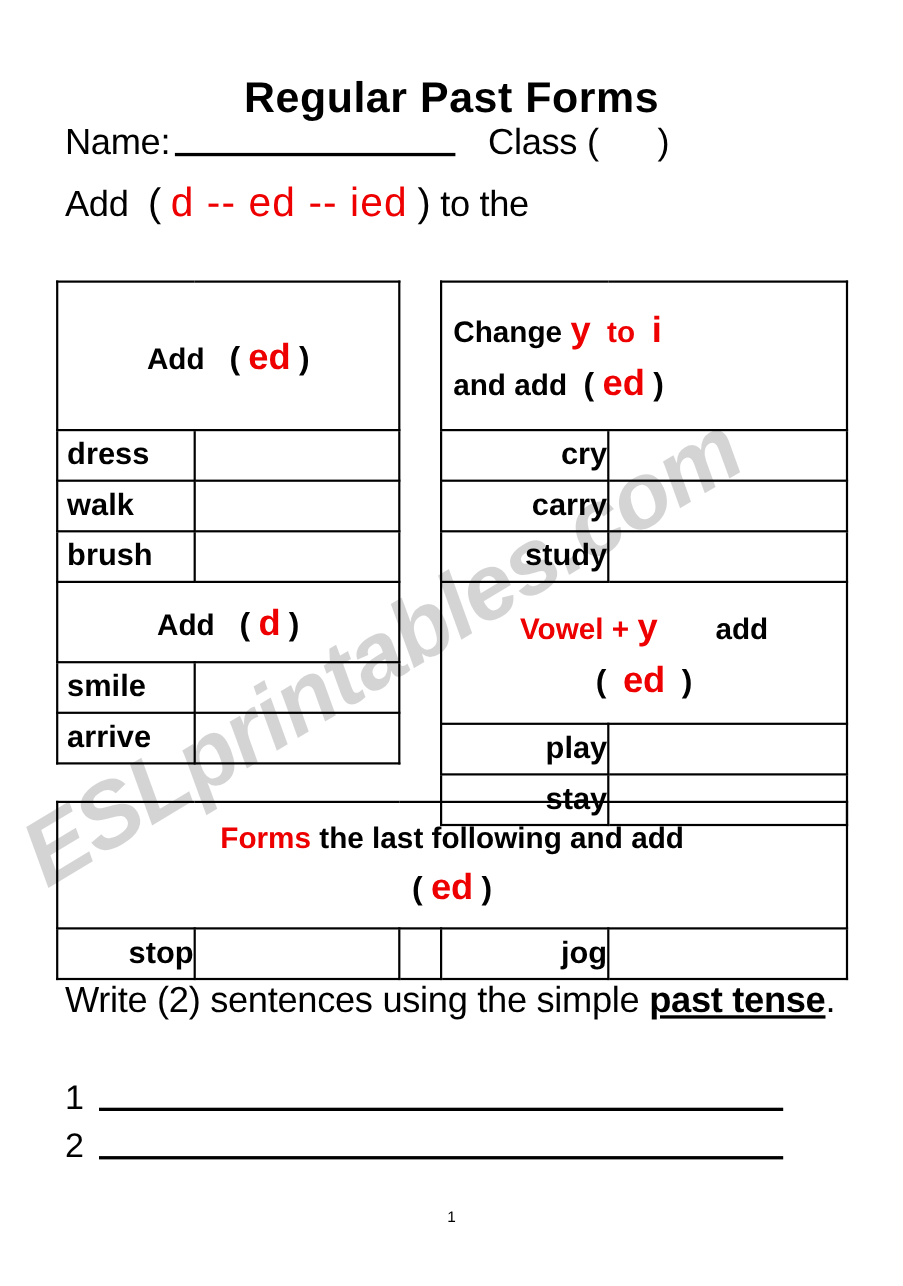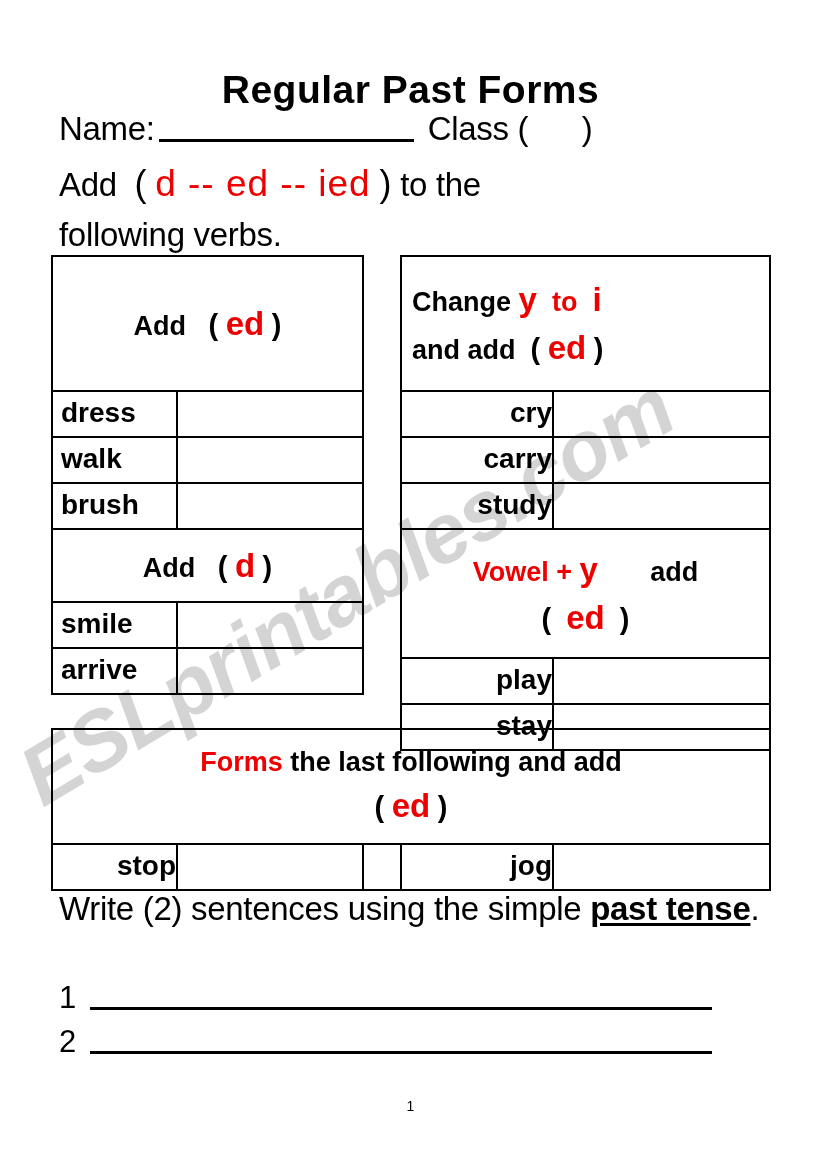--- a/index.html
+++ b/index.html
@@ -72,21 +72,21 @@
     letter-spacing: -0.3px;
   }
   #name-row { left: 59px; top: 110px; }
   #name-rule {
     display: inline-block;
     width: 255px;
     border-bottom: 3px solid #000;
     margin: 0 8px -2px 4px;
     height: 22px;
   }
-  #class-label { margin-left: 6px; }
+  #class-label { margin-left: 22px; }
   #class-paren { letter-spacing: 0; }
 
   #add-row { left: 59px; top: 163px; }
   #add-row .redbig {
     color: #ee0000;
     font-size: 37px;
     letter-spacing: 1px;
   }
   #add-row .paren { font-size: 36px; }
 
@@ -208,21 +208,20 @@
     <span id="class-paren">(</span>&nbsp;&nbsp;&nbsp;&nbsp;&nbsp;&nbsp;<span>)</span>
   </div>
 
   <div class="hdr-line" id="add-row">
     <span>Add</span>&nbsp;
     <span class="paren">(</span>
     <span class="redbig">d  --  ed --  ied</span>
     <span class="paren">)</span>
     <span>to the</span>
   </div>
-  <div class="hdr-line" id="verbs-row">following verbs.</div>
 
   <table class="tbl" id="tbl-left">
     <colgroup>
         <col style="width:125px">
         <col style="width:186px">
       </colgroup>
     <tbody>
       <tr>
         <td class="hdr-cell" colspan="2" style="height:121px">
           <span>Add</span>&nbsp;&nbsp;

